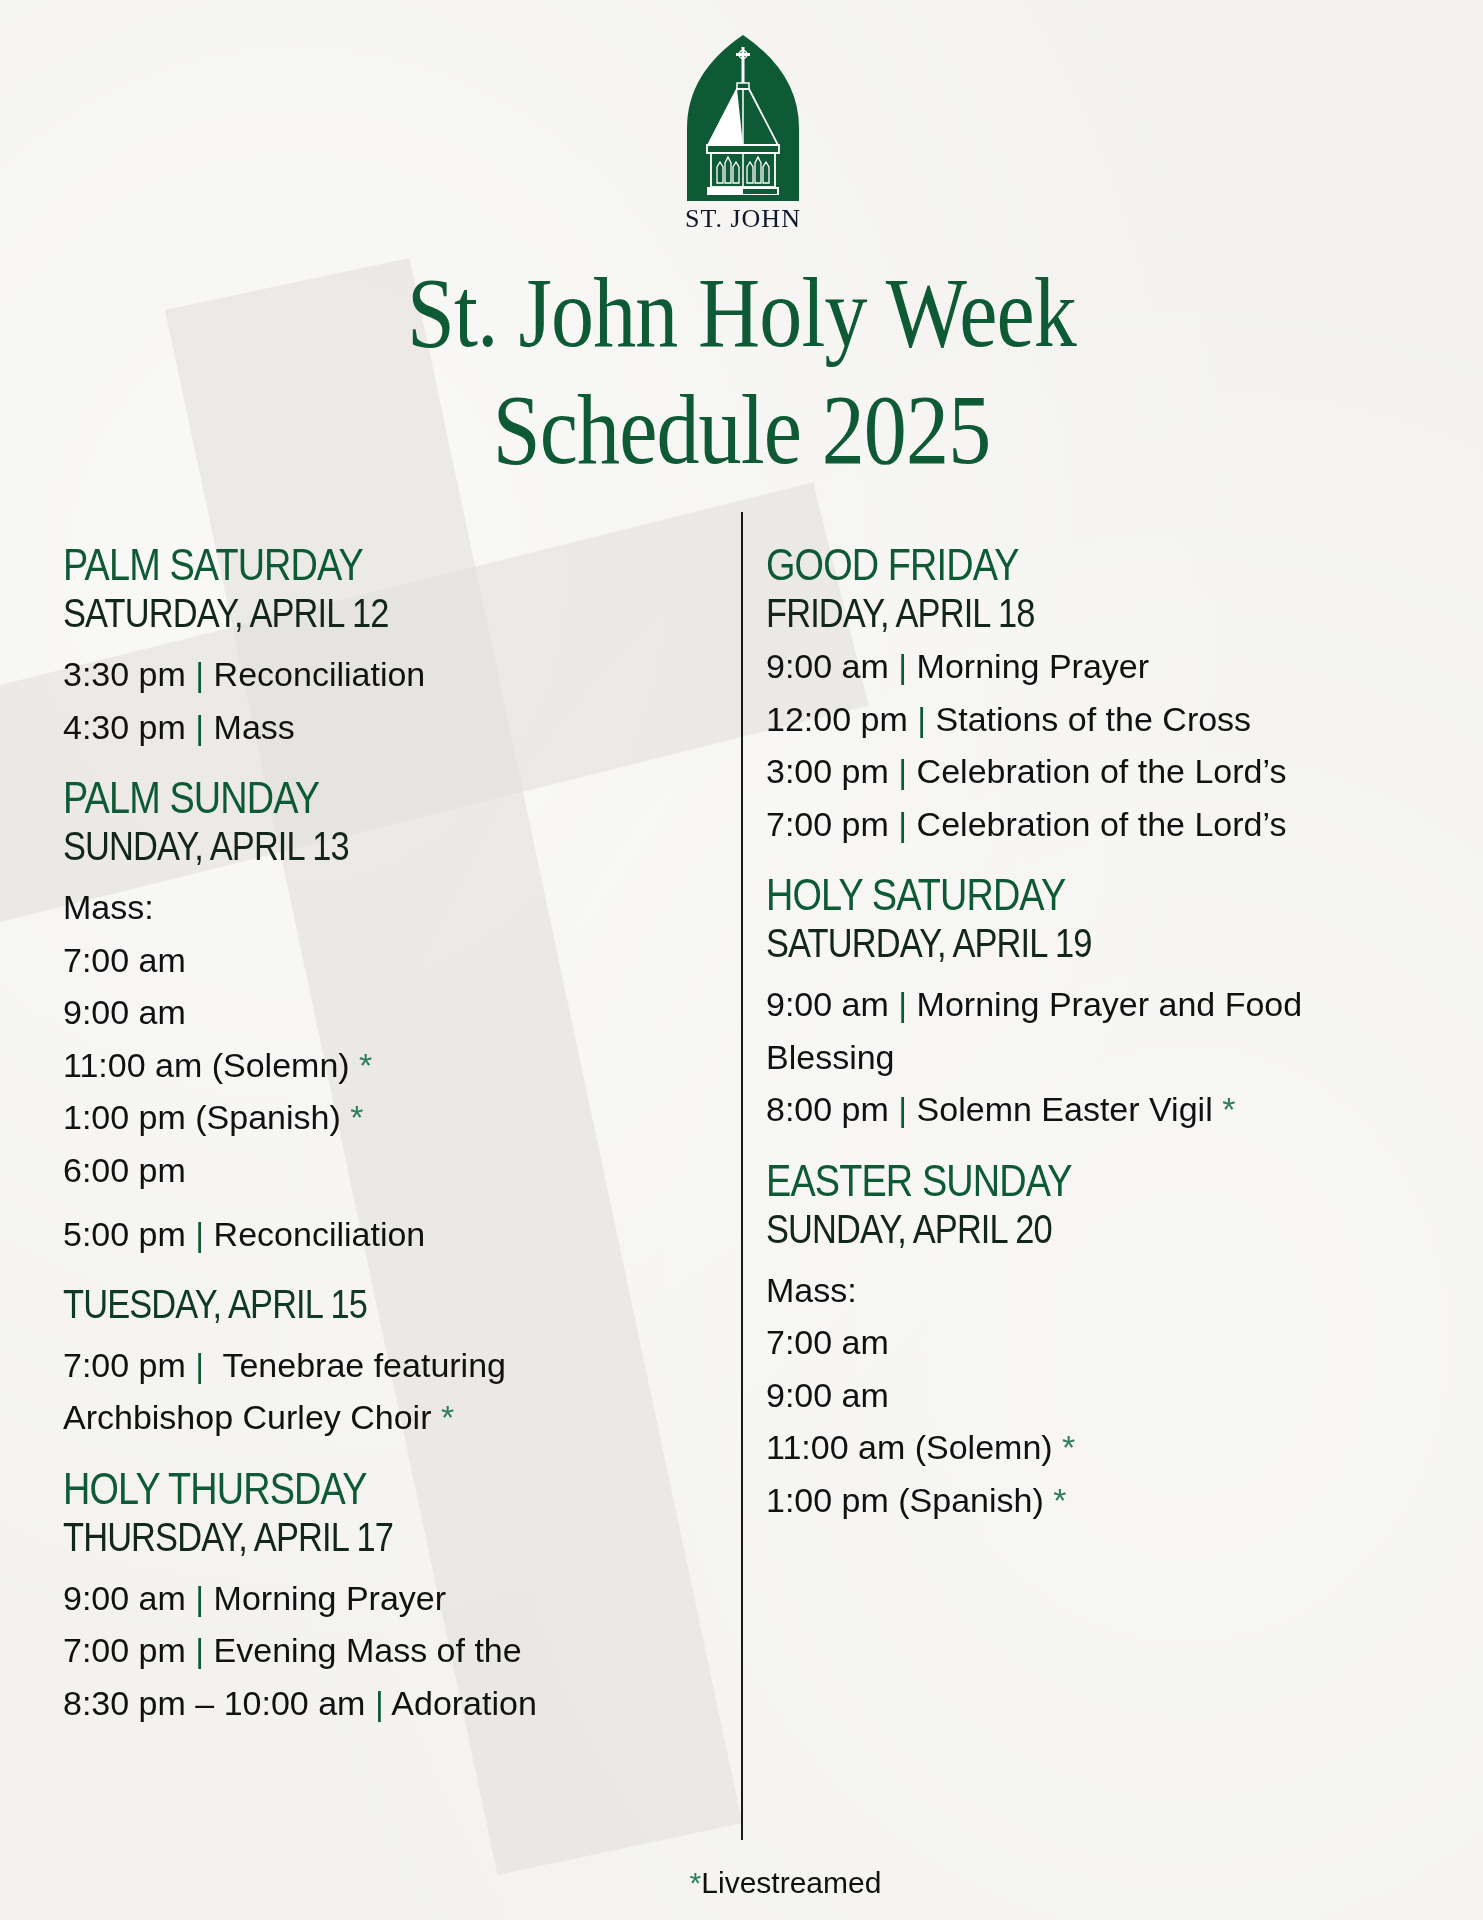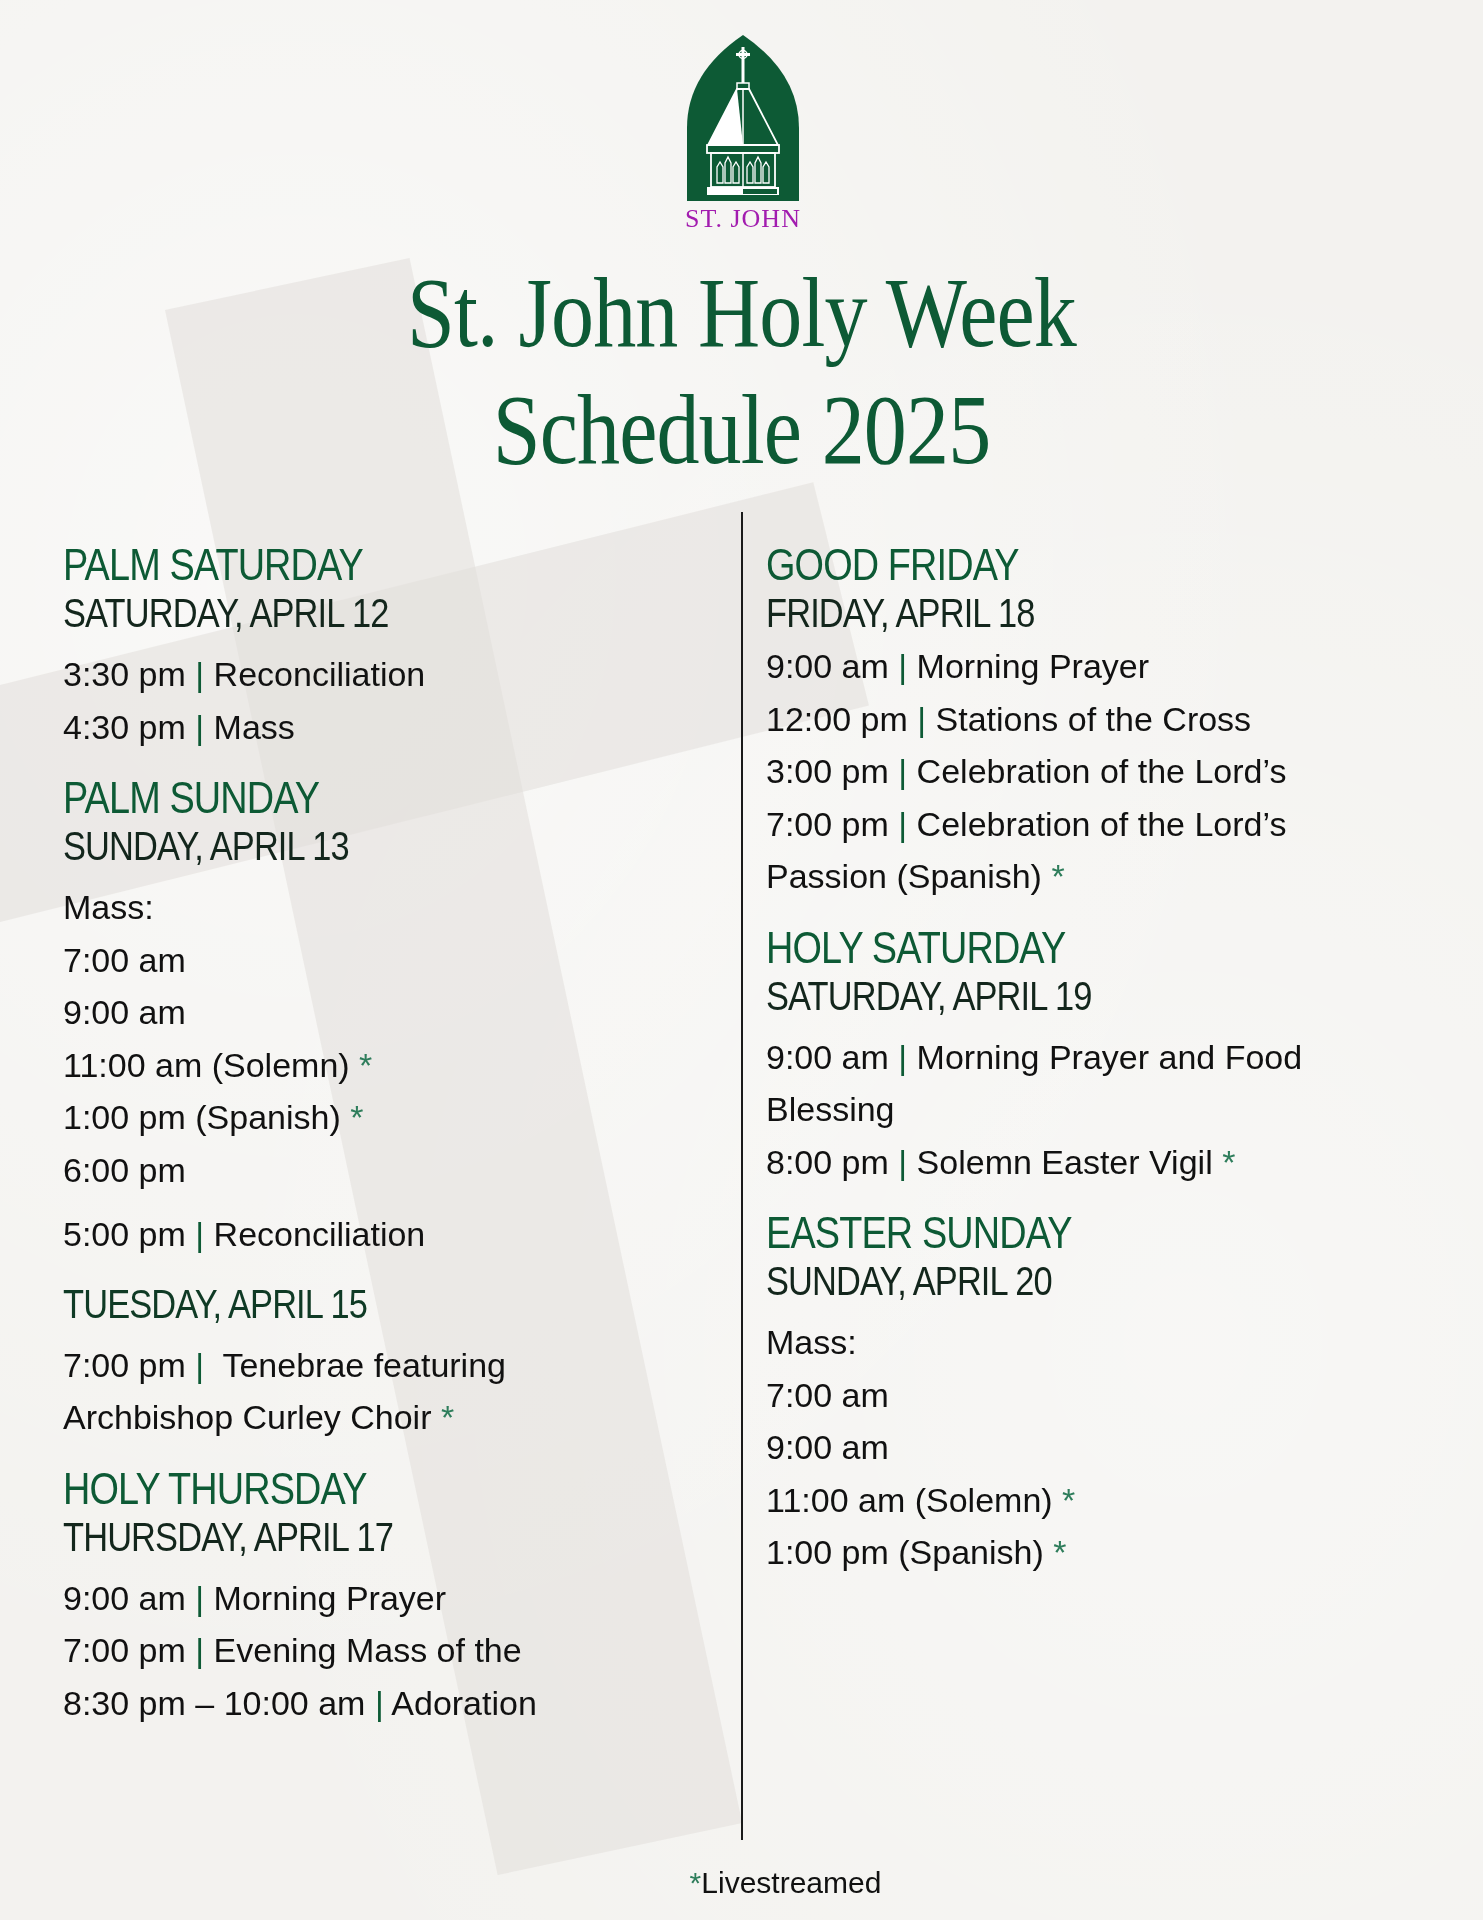--- a/index.html
+++ b/index.html
@@ -25,21 +25,21 @@
   .cross-horiz {
     position:absolute; left:-60px; top:700px; width:900px; height:230px;
     background:rgba(226,223,218,0.55);
     transform:rotate(-14deg); transform-origin:top left;
   }
   .logo {
     position:absolute; left:683px; top:33px; width:120px; height:170px;
   }
   .logo-text {
     position:absolute; left:640px; top:204px; width:206px; text-align:center;
-    font-family:"Liberation Serif", serif; color:#a21caf; font-size:26px; letter-spacing:1px;
+    font-family:"Liberation Serif", serif; color:#0f172a; font-size:26px; letter-spacing:1px;
   }
   .title {
     position:absolute; left:0; width:1483px; text-align:center;
     font-family:"Liberation Serif", serif; color:#0d5a35; font-weight:normal;
     font-size:100px; line-height:110px; letter-spacing:-1px;
     transform:scaleX(0.86);
   }
   .title.l1 { top:258px; }
   .title.l2 { top:375px; }
   .divider {
@@ -192,24 +192,20 @@
     <div class="line">
       <span>3:00 pm</span>
       <span class="bar">|</span>
       <span>Celebration of the Lord’s</span>
     </div>
     <div class="line">
       <span>7:00 pm</span>
       <span class="bar">|</span>
       <span>Celebration of the Lord’s</span>
     </div>
-    <div class="line">
-      <span>Passion (Spanish)</span>
-      <span class="star">*</span>
-    </div>
   </div>
 
   <div class="section">
     <div class="sec-title">HOLY SATURDAY</div>
     <div class="sec-date">SATURDAY, APRIL 19</div>
     <div class="line">
       <span>9:00 am</span>
       <span class="bar">|</span>
       <span>Morning Prayer and Food</span>
     </div>

